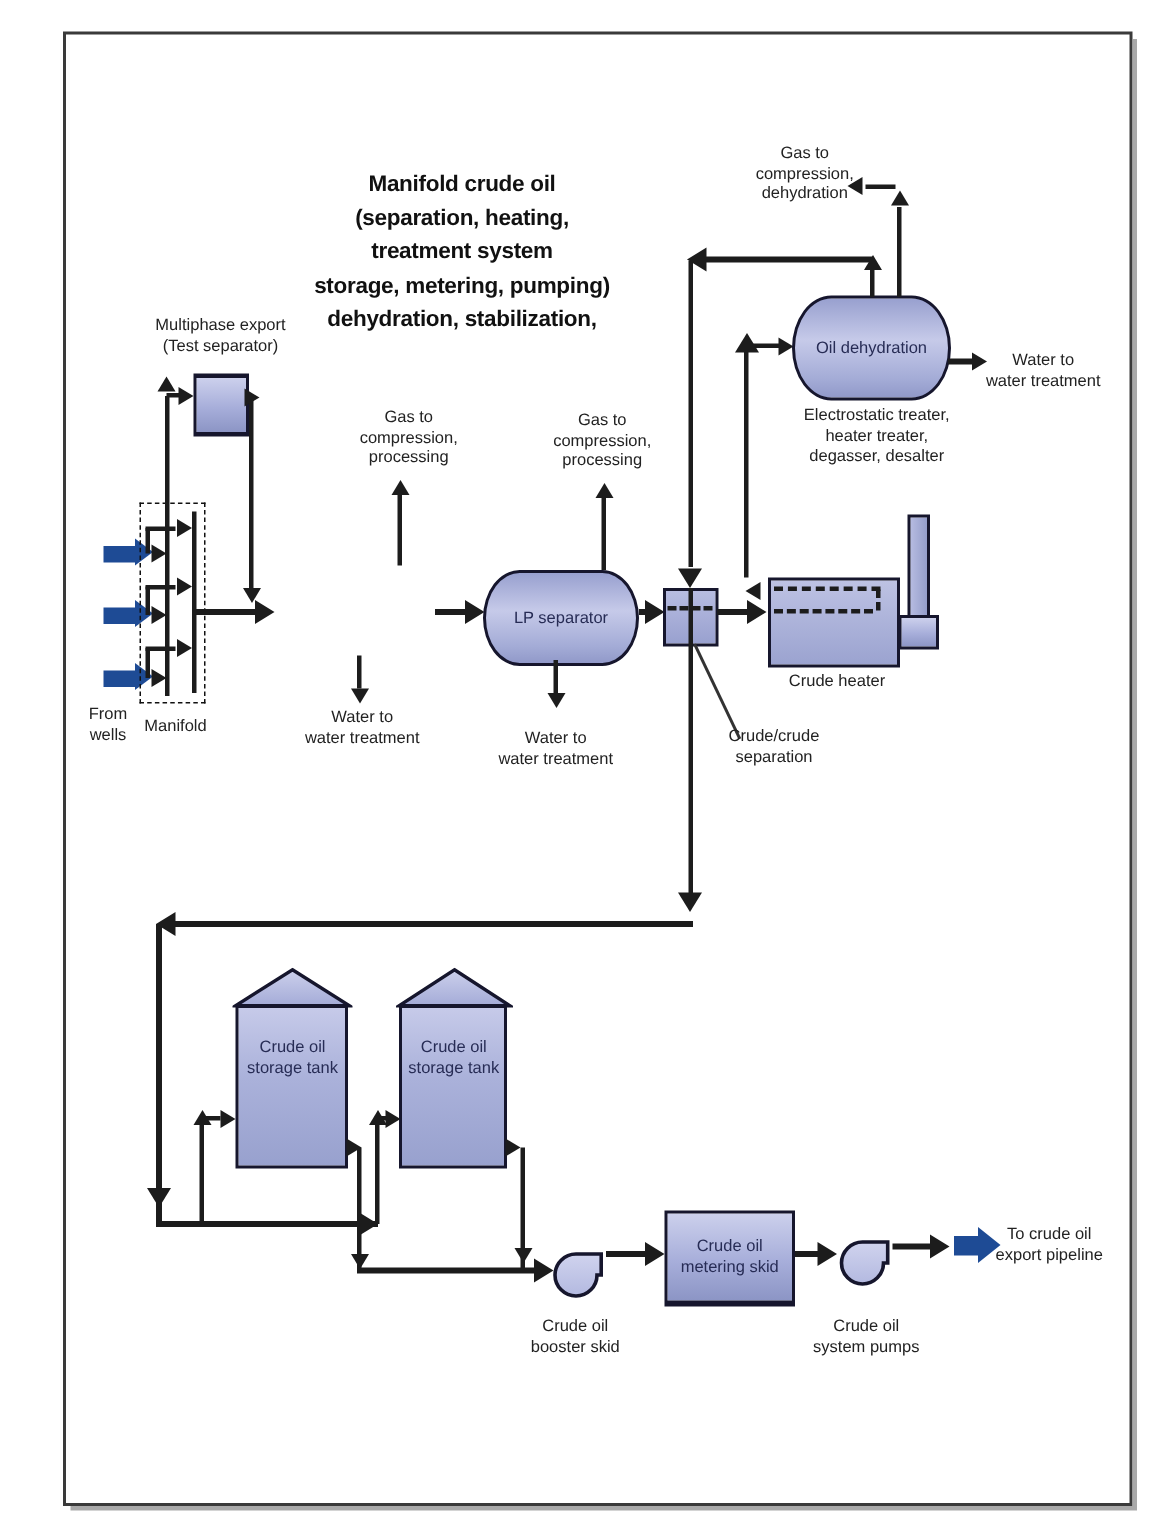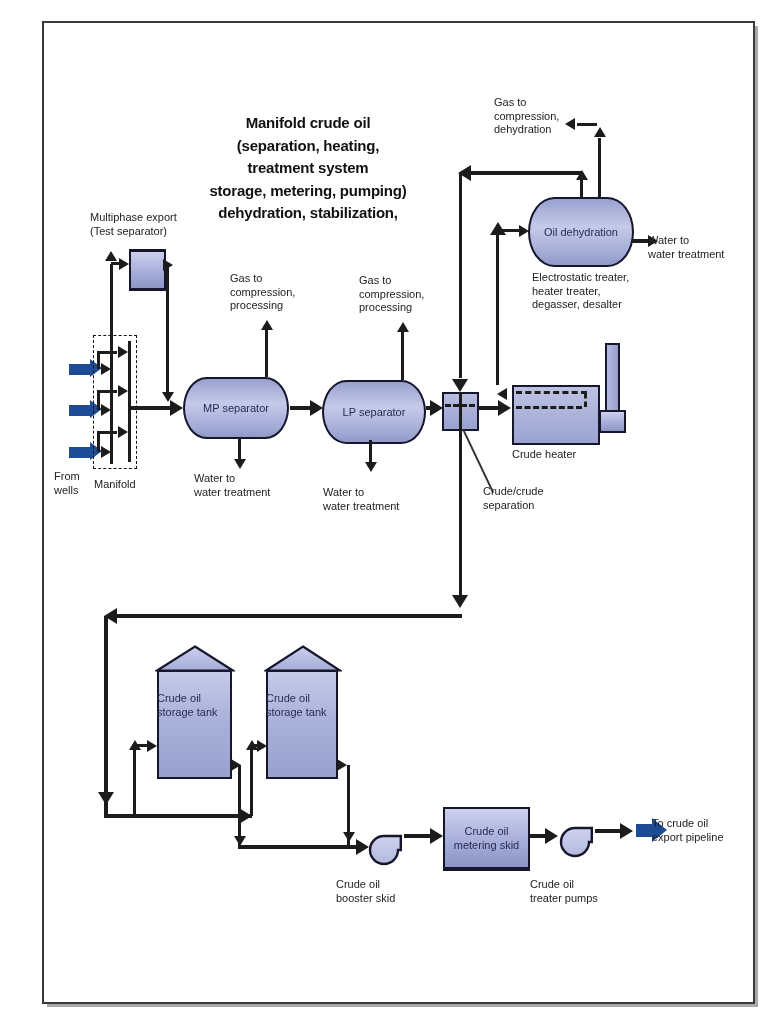--- a/index.html
+++ b/index.html
@@ -2,21 +2,21 @@
 <html><head>
 <meta charset="utf-8">
 <style>
   html,body{margin:0;padding:0;background:#ffffff;}
   .canvas{position:relative;width:768px;height:1024px;background:#fff;overflow:hidden;
           font-family:"Liberation Sans","DejaVu Sans",sans-serif;}
   .frame{position:absolute;left:42px;top:21px;width:709px;height:979px;border:2px solid #3a3a3a;
          box-shadow:4px 4px 0 -1px #a9a9a9;}
   .ttl{position:absolute;left:206px;top:112px;width:204px;text-align:center;font-weight:bold;
        font-size:15px;line-height:22.5px;color:#111;letter-spacing:-0.2px;}
-  .lbl{position:absolute;text-align:left;font-size:11px;line-height:13.5px;color:#222;}
+  .lbl{position:absolute;text-align:center;font-size:11px;line-height:13.5px;color:#222;}
   .nav{color:#272c55;font-size:11px;}
   
   .hl,.vl{position:absolute;background:#1c1c1c;display:block;}
   .hl{height:3px;} .hl.t4{height:4px;} .hl.t35{height:3.5px;}
   .vl{width:3px;} .vl.t35{width:3.5px;}
   .dh{position:absolute;height:0;border-top:3px dashed #1c1c1c;}
   .dv{position:absolute;width:0;border-left:3px dashed #1c1c1c;}
   .diag{position:absolute;height:1.6px;background:#333;transform-origin:0 0;}
   
   .ah{position:absolute;width:0;height:0;display:block;}
@@ -93,23 +93,20 @@
   <div class="lbl" style="left:90px;top:211px;width:114px">
     <div>Multiphase export</div>
     <div>(Test separator)</div>
   </div>
   <i class="ah s r" style="left:163px;top:258.5px"></i>
   <i class="vl" style="left:166px;top:265px;height:128px"></i>
   <i class="ah s d" style="left:161.5px;top:392px"></i>
 
   <i class="hl t4" style="left:130px;top:406px;width:43px"></i>
   <i class="ah r" style="left:170px;top:400px"></i>
-  <div class="vessel cap" style="left:183px;top:377px;width:102px;height:58px">
-    <span class="nav">MP separator</span>
-  </div>
   <i class="hl t4" style="left:290px;top:406px;width:23px"></i>
   <i class="ah r" style="left:310px;top:400px"></i>
   <div class="vessel cap" style="left:322px;top:380px;width:100px;height:60px">
     <span class="nav">LP separator</span>
   </div>
   <i class="hl t4" style="left:426px;top:406px;width:8px"></i>
   <i class="ah r" style="left:430px;top:400px"></i>
 
   <i class="vl" style="left:265px;top:328px;height:49px"></i>
   <i class="ah s u" style="left:260.5px;top:320px"></i>
@@ -279,21 +276,21 @@
     <defs>
         <linearGradient id="p2" x1="0" y1="0" x2="0" y2="1">
           <stop offset="0" stop-color="#d0d3ee"></stop>
           <stop offset="1" stop-color="#b3b9e0"></stop>
         </linearGradient>
       </defs>
     <path d="M18 14 H34.8 V28 H32 A14 14 0 1 1 18 14 Z" fill="url(#p2)" stroke="#16162d" stroke-width="2.4"></path>
   </svg>
   <div class="lbl" style="left:530px;top:878px;width:95px">
     <div>Crude oil</div>
-    <div>treater pumps</div>
+    <div>system pumps</div>
   </div>
   <i class="hl t35" style="left:595px;top:829px;width:27px"></i>
   <i class="ah r" style="left:620px;top:822.75px"></i>
   <i class="hl blue" style="left:636px;top:824px;width:16px;height:13px"></i>
   <i class="exphead" style="left:652px;top:818px"></i>
   <div class="lbl" style="left:652px;top:817px;width:95px">
     <div>To crude oil</div>
     <div>export pipeline</div>
   </div>
 </div>

